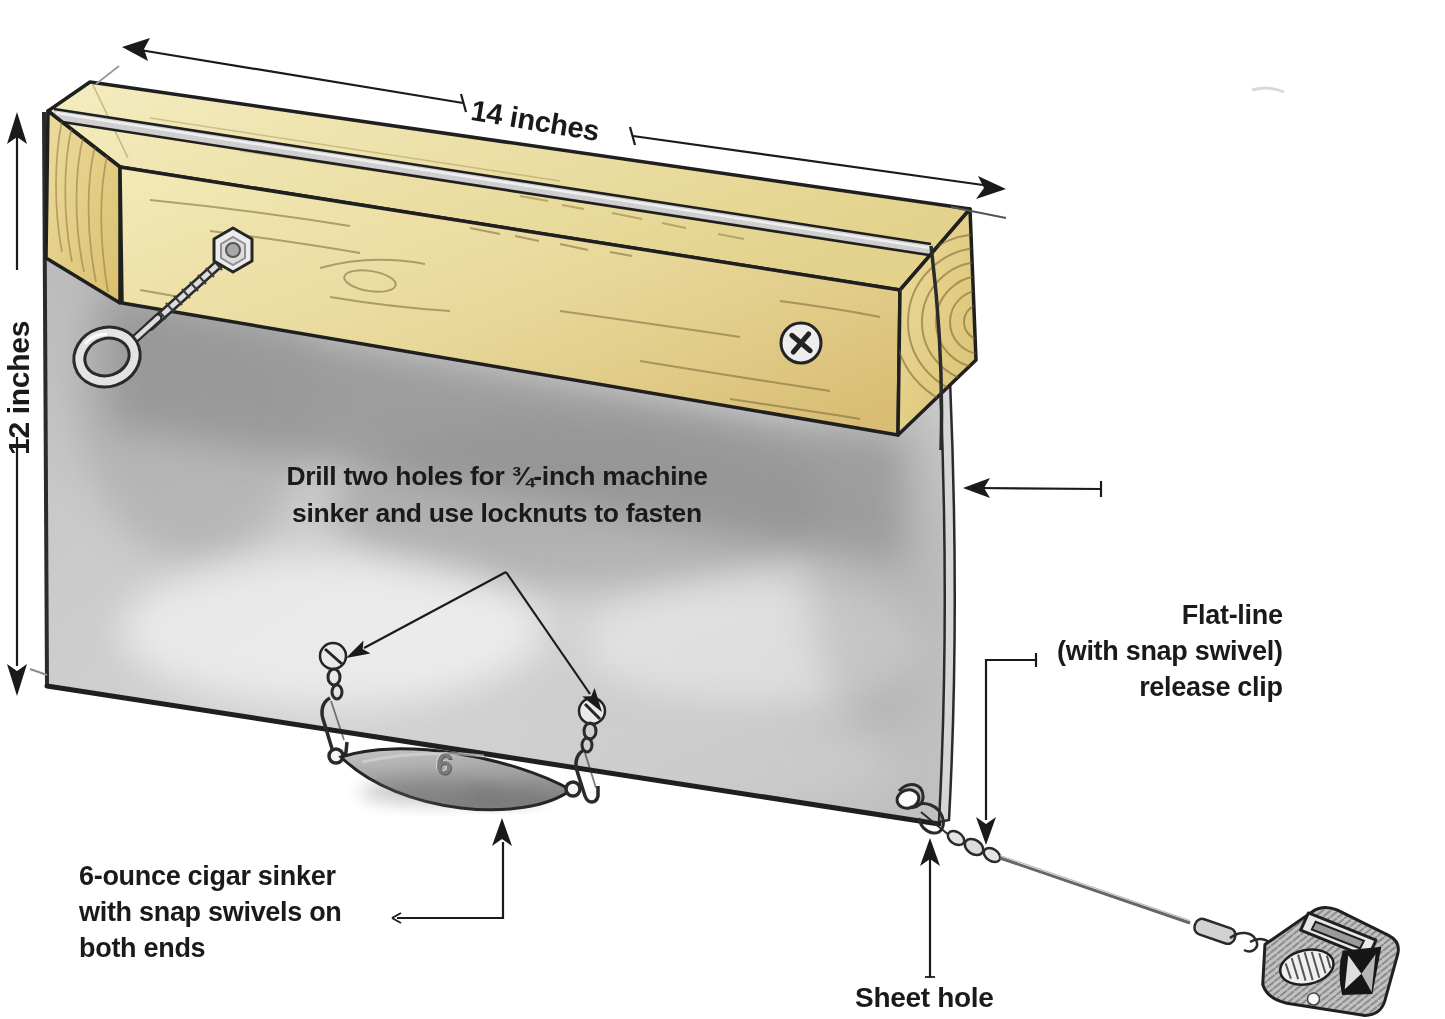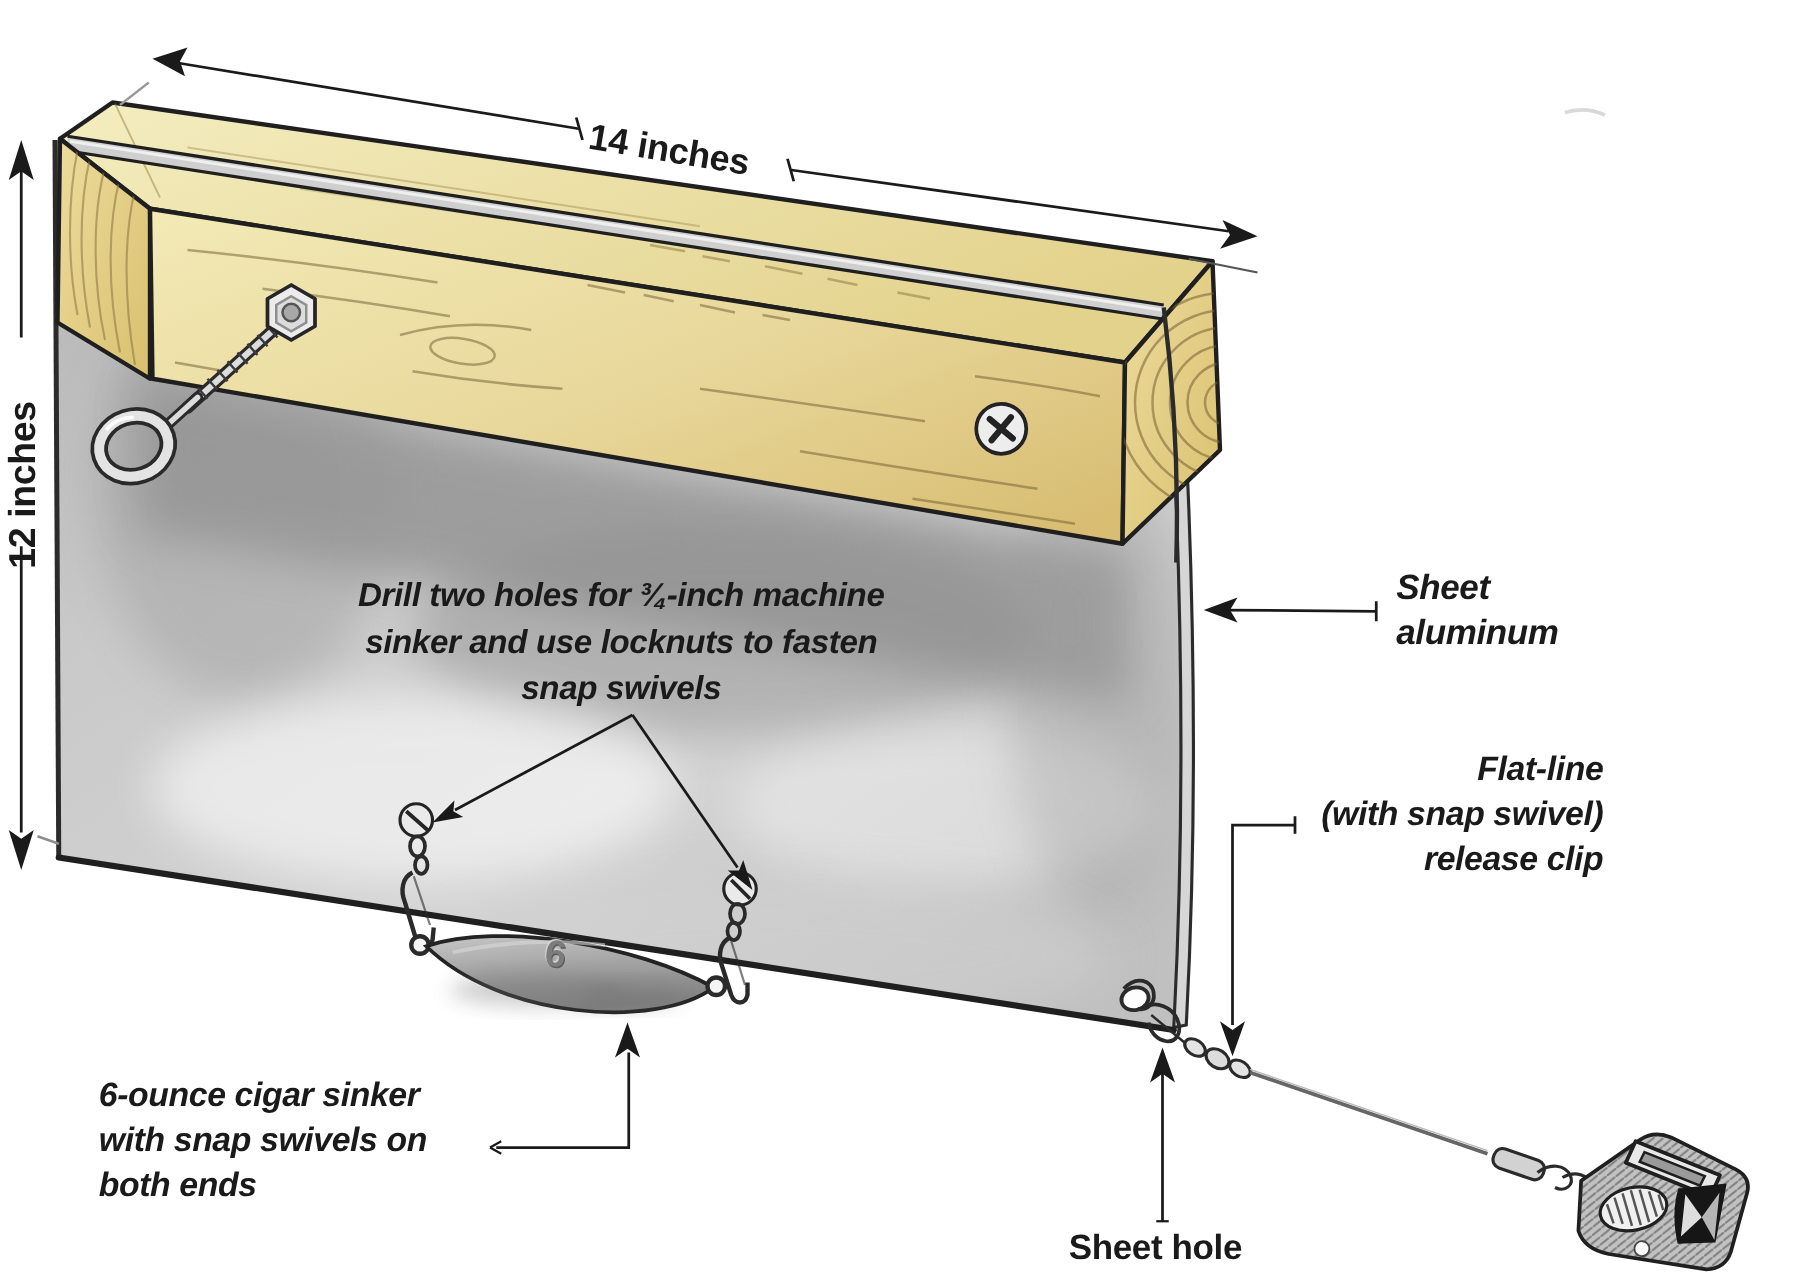--- a/index.html
+++ b/index.html
@@ -1,20 +1,20 @@
 <!DOCTYPE html>
 <html><head>
 <meta charset="utf-8">
 <style>
   html,body{margin:0;padding:0;background:#ffffff;}
   #stage{position:relative;width:1445px;height:1019px;background:#ffffff;overflow:hidden;
          font-family:"Liberation Sans","DejaVu Sans",sans-serif;color:#1a1a1a;}
   #art{position:absolute;left:0;top:0;}
   .lbl{position:absolute;font-weight:bold;color:#1a1a1a;white-space:nowrap;letter-spacing:-0.3px;}
-  .lbl span{display:block;white-space:nowrap;font-style:italic;}
+  .lbl span{display:block;white-space:nowrap;}
   .instr{left:497px;top:458px;transform:translateX(-50%);text-align:center;
          font-size:26.5px;line-height:37px;}
   .sheetlbl{left:1117px;top:452px;font-size:28px;line-height:36px;}
   .fllbl{left:1057px;top:597px;font-size:27px;line-height:36px;text-align:right;}
   .sinklbl{left:79px;top:858px;font-size:27px;line-height:36px;}
   .drilllbl{left:855px;top:982px;font-size:28px;}
   .dimw{left:474px;top:94px;font-size:29px;transform:rotate(9.5deg);transform-origin:0 0;}
   .dimh{left:2px;top:455px;font-size:30px;transform:rotate(-90deg);transform-origin:0 0;}
   .digit6{left:436px;top:747px;font-size:30px;font-weight:bold;color:#7c7c7c;
           transform:rotate(8deg);text-shadow:1px 1px 0 #5c5c5c, -1px -1px 1px #d8d8d8;}
@@ -314,27 +314,22 @@
 
   <path d="M1252,90 Q1268,85 1284,92" stroke="#c9c9c9" stroke-width="3" fill="none" opacity="0.7"></path>
 </svg>
 
 <div class="lbl dimw">14 inches</div>
 <div class="lbl dimh">12 inches</div>
 
 <div class="lbl instr">
   <span>Drill two holes for ¾-inch machine</span>
   <span>sinker and use locknuts to fasten</span>
-  <span>snap swivels</span>
 </div>
 
-<div class="lbl sheetlbl">
-  <span>Sheet</span>
-  <span>aluminum</span>
-</div>
 
 <div class="lbl fllbl">
   <span>Flat-line</span>
   <span>(with snap swivel)</span>
   <span>release clip</span>
 </div>
 
 <div class="lbl sinklbl">
   <span>6-ounce cigar sinker</span>
   <span>with snap swivels on</span>

